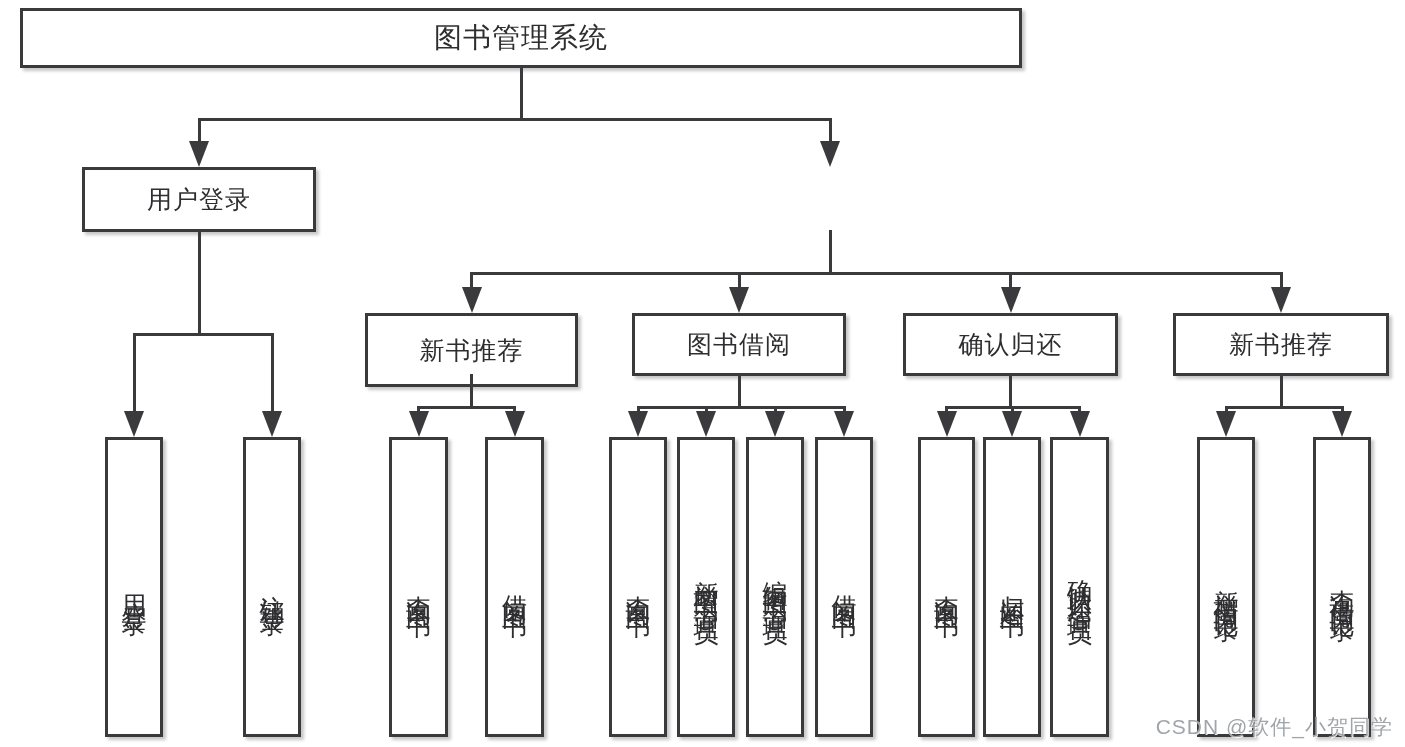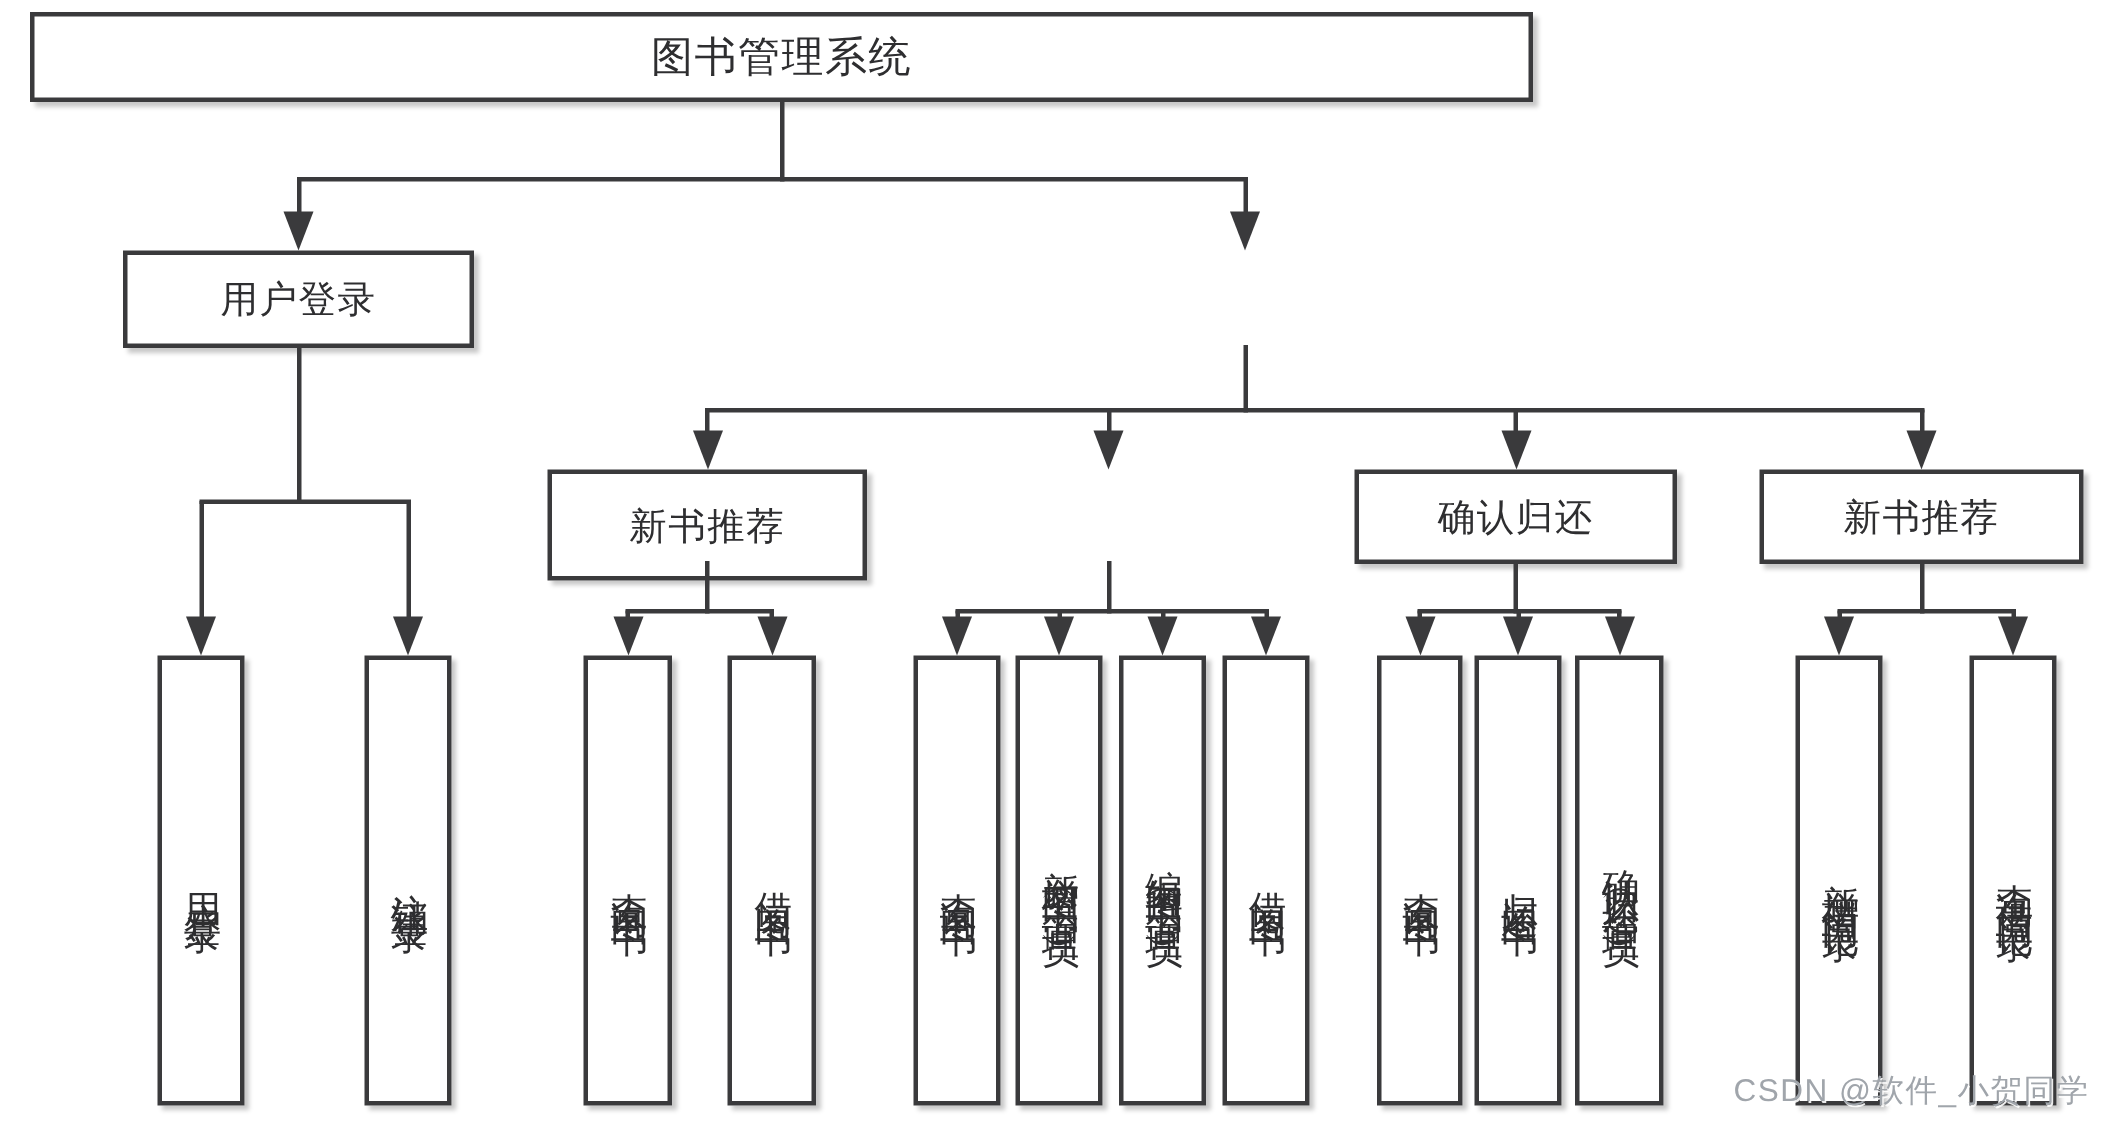--- a/index.html
+++ b/index.html
@@ -40,20 +40,23 @@
 <div id="canvas">
   <div class="watermark">CSDN @软件_小贺同学</div>
 <div class="node lvl1" style="left: 20px; top: 8px; width: 1002px; height: 60px;">
       <span>图书管理系统</span>
     </div>
     <div class="node lvl2" style="left: 82px; top: 167px; width: 234px; height: 65px;">
       <span>用户登录</span>
     </div>
     <div class="node lvl2" style="left: 365px; top: 313px; width: 213px; height: 74px;">
       <span>新书推荐</span>
+    </div>
+    <div class="node lvl2" style="left: 632px; top: 313px; width: 214px; height: 63px;">
+      <span>图书借阅</span>
     </div>
     <div class="node lvl2" style="left: 903px; top: 313px; width: 215px; height: 63px;">
       <span>确认归还</span>
     </div>
     <div class="node lvl2" style="left: 1173px; top: 313px; width: 216px; height: 63px;">
       <span>新书推荐</span>
     </div>
     <div class="node leaf" style="left: 105px; top: 437px; width: 58px; height: 300px;">
       <span>用户登录</span>
     </div>

